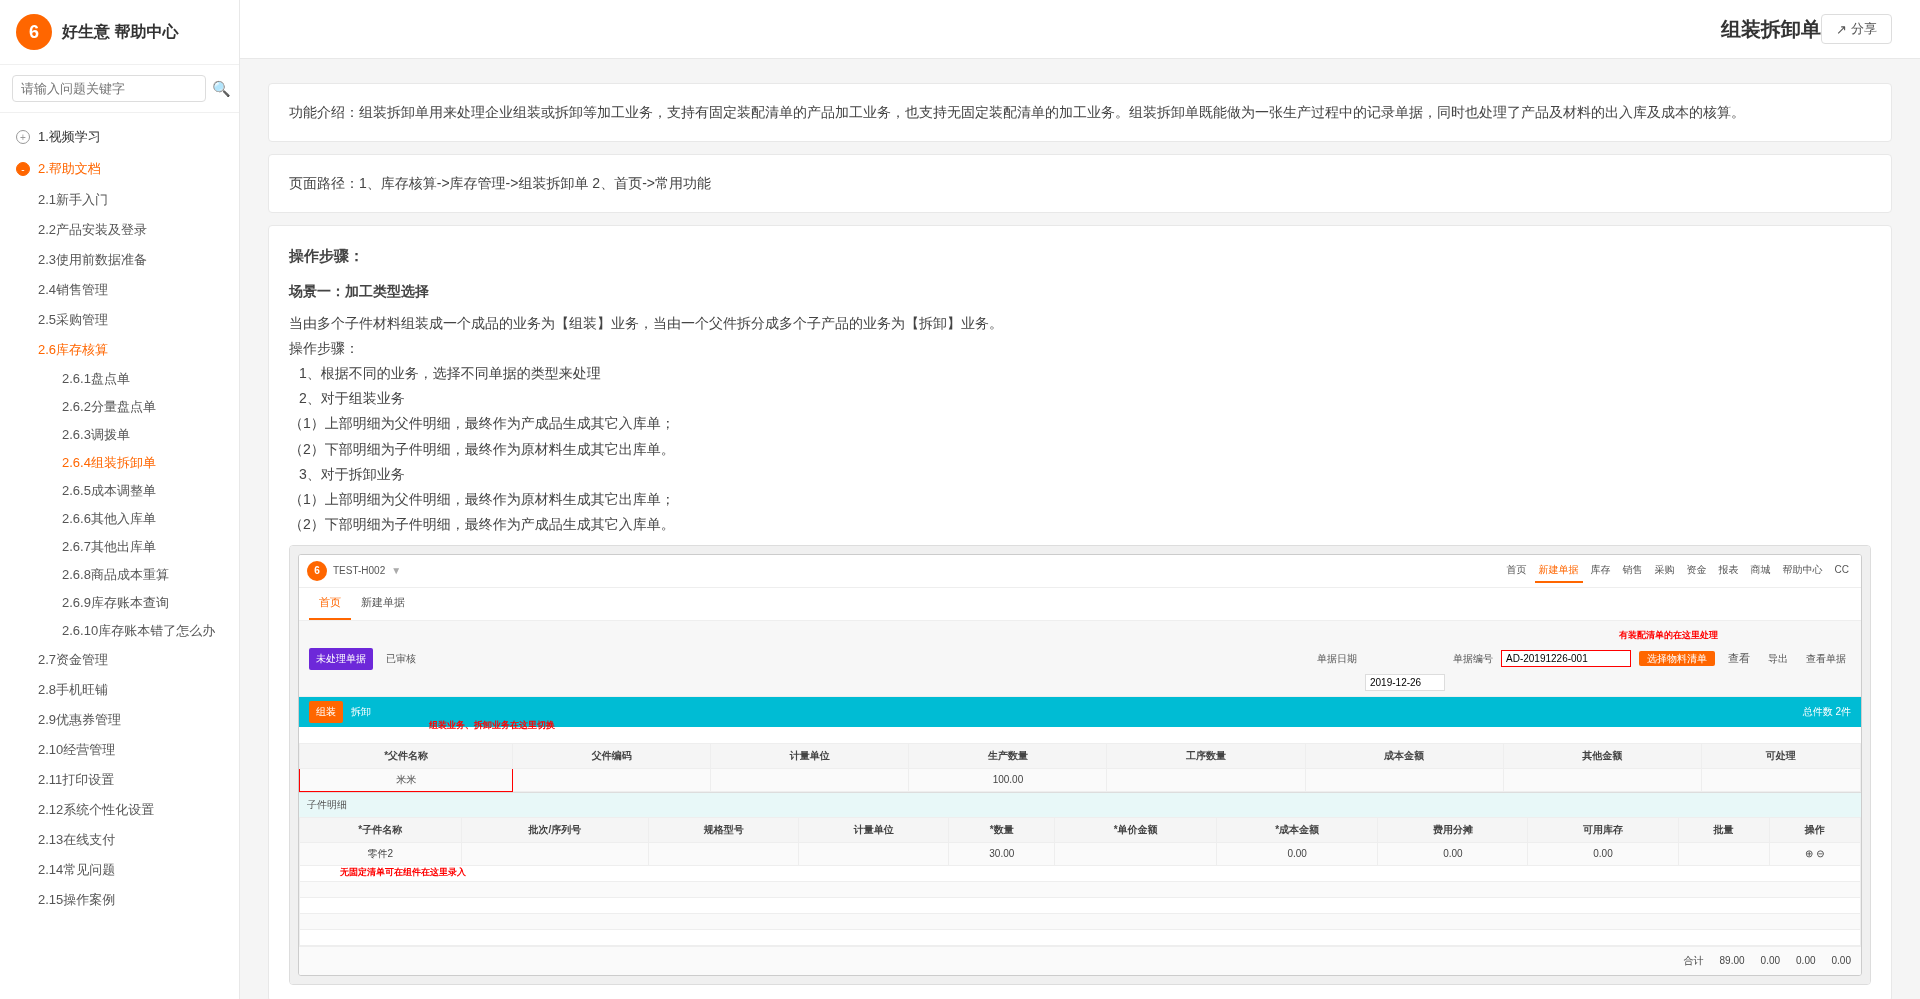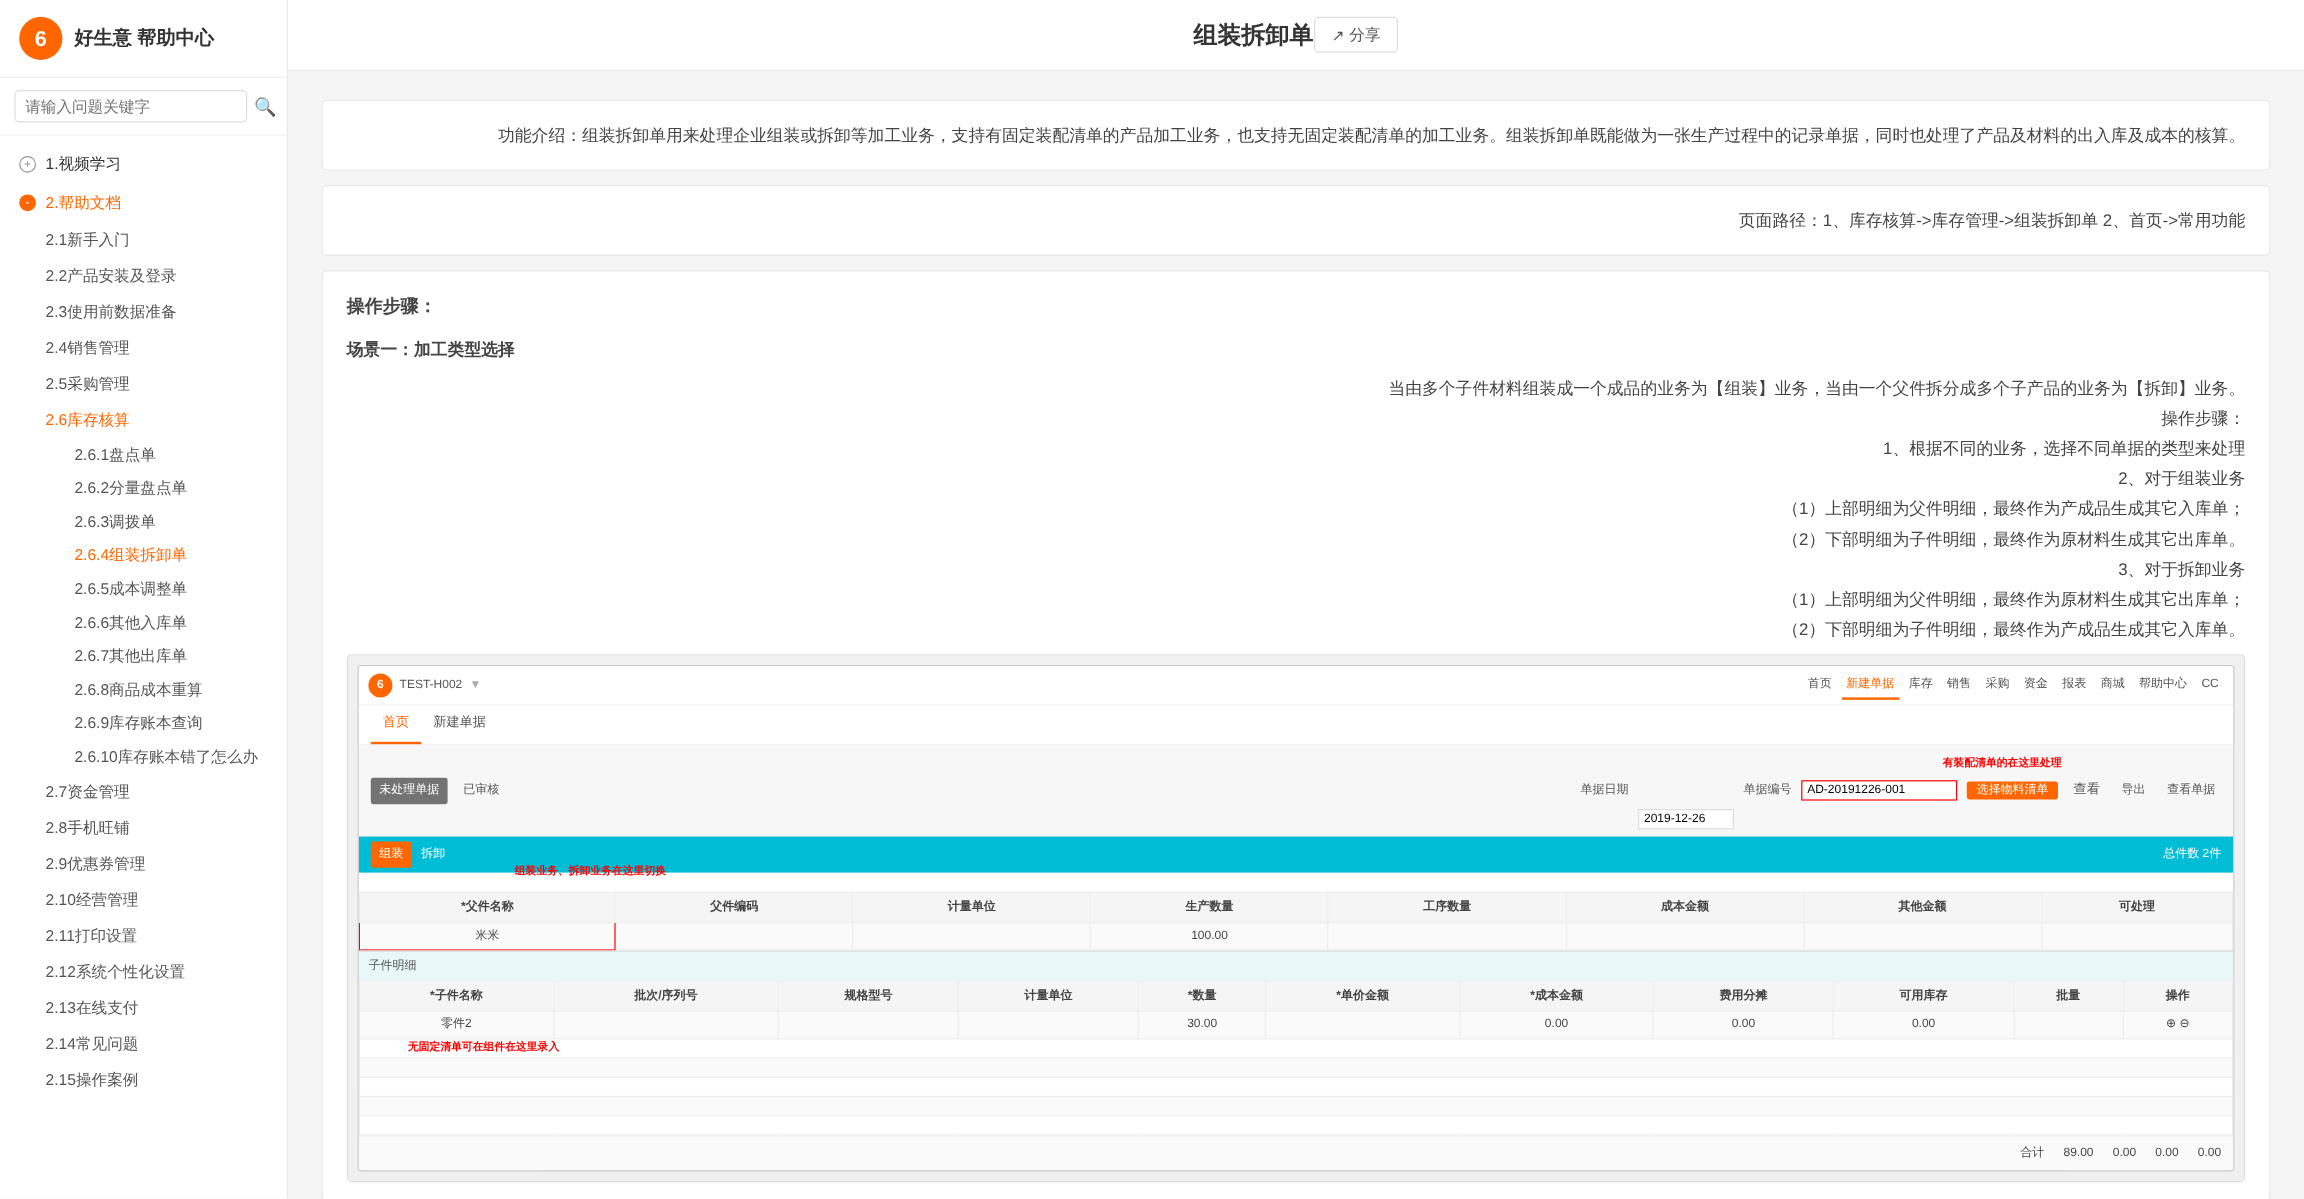--- a/index.html
+++ b/index.html
@@ -87,40 +87,40 @@
     .nav-sub-sub-item.active { color: #f60; font-weight: 500; }
 
     
     .main {
       flex: 1; display: flex; flex-direction: column; overflow: hidden;
     }
     .main-header {
       background: #fff;
       padding: 14px 28px;
       border-bottom: 1px solid #e8e8e8;
-      display: flex; align-items: center; justify-content: center;
+      display: flex; align-items: center; justify-content: flex-end;
     }
     .main-title {
       font-size: 20px; font-weight: bold; color: #333;
     }
     .share-btn {
       border: 1px solid #ddd; background: #fff; padding: 5px 14px;
       border-radius: 4px; cursor: pointer; font-size: 13px; color: #555;
       display: flex; align-items: center; gap: 4px;
     }
     .content-area {
       flex: 1; overflow-y: auto; padding: 24px 28px;
       background: #f5f5f5;
     }
     .content-card {
       background: #fff; border: 1px solid #e8e8e8; border-radius: 4px;
       padding: 16px 20px; margin-bottom: 12px;
       line-height: 1.8; color: #444; font-size: 14px;
     }
-    .content-card p { margin: 0; text-align: right; }
+    .content-card p { margin: 0; }
     .section-title {
       font-weight: bold; font-size: 15px; margin-bottom: 10px;
     }
     .step-intro { margin-bottom: 6px; }
     .scene-title {
       font-weight: bold; margin: 10px 0 6px;
     }
     .step-item { margin: 4px 0; padding-left: 10px; }
     .sub-step { margin: 3px 0 3px 20px; }
 
@@ -293,21 +293,21 @@
                 <span>CC</span>
               </div>
             </div>
 
             <div style="background:#fff;border-bottom:1px solid #eee;display:flex;padding:0 10px;">
               <span style="padding:5px 10px;font-size:11px;border-bottom:2px solid #f60;color:#f60;">首页</span>
               <span style="padding:5px 10px;font-size:11px;color:#555;">新建单据</span>
             </div>
 
             <div style="background:#f7f7f7;padding:5px 10px;display:flex;align-items:center;gap:8px;flex-wrap:wrap;border-bottom:1px solid #eee;">
-              <span style="font-size:10px;background:#737373;color:#fff;padding:2px 7px;border-radius:2px;text-align:center;">未处理单据</span>
+              <span style="font-size:10px;background:#6d28d9;color:#fff;padding:2px 7px;border-radius:2px;text-align:center;">未处理单据</span>
               <span style="font-size:10px;color:#555;padding:2px 5px;">已审核</span>
               <div style="flex:1;"></div>
               <span style="font-size:10px;color:#555;">单据日期</span>
               <input style="border: 1px solid rgb(221, 221, 221); padding: 2px 4px; font-size: 10px; width: 80px; margin-top: 48px;" value="2019-12-26" readonly="">
               <span style="font-size:10px;color:#555;">单据编号</span>
               <input style="border: 1px solid red; padding: 2px 4px; font-size: 10px; width: 130px;" value="AD-20191226-001" readonly="">
               <div style="position:relative;display:inline-block;">
                 <span style="position:absolute;top:-22px;left:-20px;color:red;font-size:9px;white-space:nowrap;font-weight:bold;">有装配清单的在这里处理</span>
                 <span style="font-size:10px;background:#f60;color:#fff;padding:2px 8px;border-radius:2px;">选择物料清单</span>
               </div>

